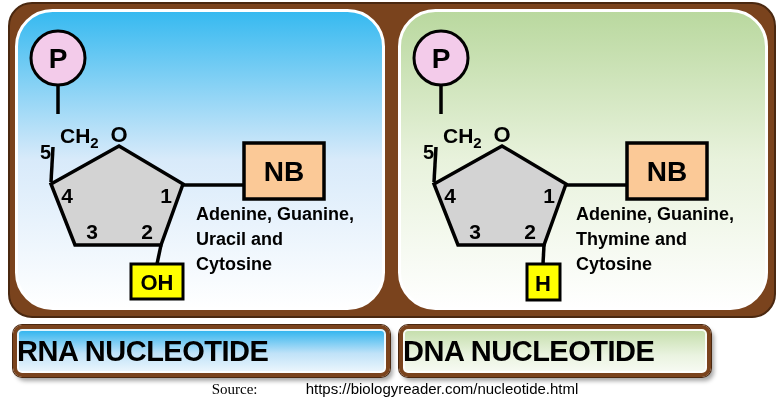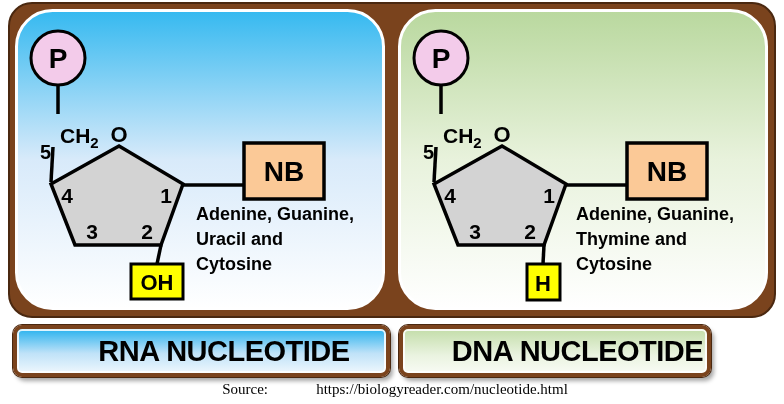--- a/index.html
+++ b/index.html
@@ -37,40 +37,39 @@
   
   .stop-rna-top{stop-color:var(--rna-sky-top);}
   .stop-rna-mid{stop-color:var(--rna-sky-mid);}
   .stop-dna-top{stop-color:var(--dna-green-top);}
   .stop-dna-mid{stop-color:var(--dna-green-mid);}
   .stop-white{stop-color:var(--panel-bottom);}
 
   .label-box{
     position:absolute;top:325px;height:52px;box-sizing:border-box;
     border:4px solid var(--frame-brown);border-radius:9px;
-    display:flex;align-items:center;justify-content:center;
+    display:flex;align-items:center;justify-content:flex-start;
     font-weight:bold;font-size:29px;letter-spacing:-0.5px;color:var(--ink);
     box-shadow:0 0 0 1px var(--frame-dark), 3px 4px 4px rgba(0,0,0,0.35),
                inset 0 0 0 2px rgba(255,255,255,0.85);
-    padding-left:45px;
   }
   .label-box.rna{
     left:13px;width:377px;
     background:linear-gradient(to bottom, var(--label-blue-top) 0%, #bfe2f8 55%, #eef7fd 100%);
   }
   .label-box.dna{
     left:399px;width:312px;
     background:linear-gradient(to bottom, var(--label-green-top) 0%, #eaf3e0 60%, #f8fbf4 100%);
   }
   .source{
     position:absolute;left:0;top:380px;width:100%;text-align:center;
     font-size:15px;color:var(--ink);
   }
   .source .prefix{font-family:"Liberation Serif", serif;margin-left:6px;}
-  .source .url{font-family:Liberation Serif, serif;margin-left:44px;}
+  .source .url{font-family:Liberation Sans, sans-serif;margin-left:44px;}
 </style>
 </head>
 <body>
 
 <div class="frame"></div>
 
 <svg class="panel-svg rna" viewBox="0 0 370 301">
   <defs>
     <linearGradient id="bgRna" x1="0" y1="0" x2="0" y2="1">
       <stop offset="0" class="stop-rna-top"></stop>

